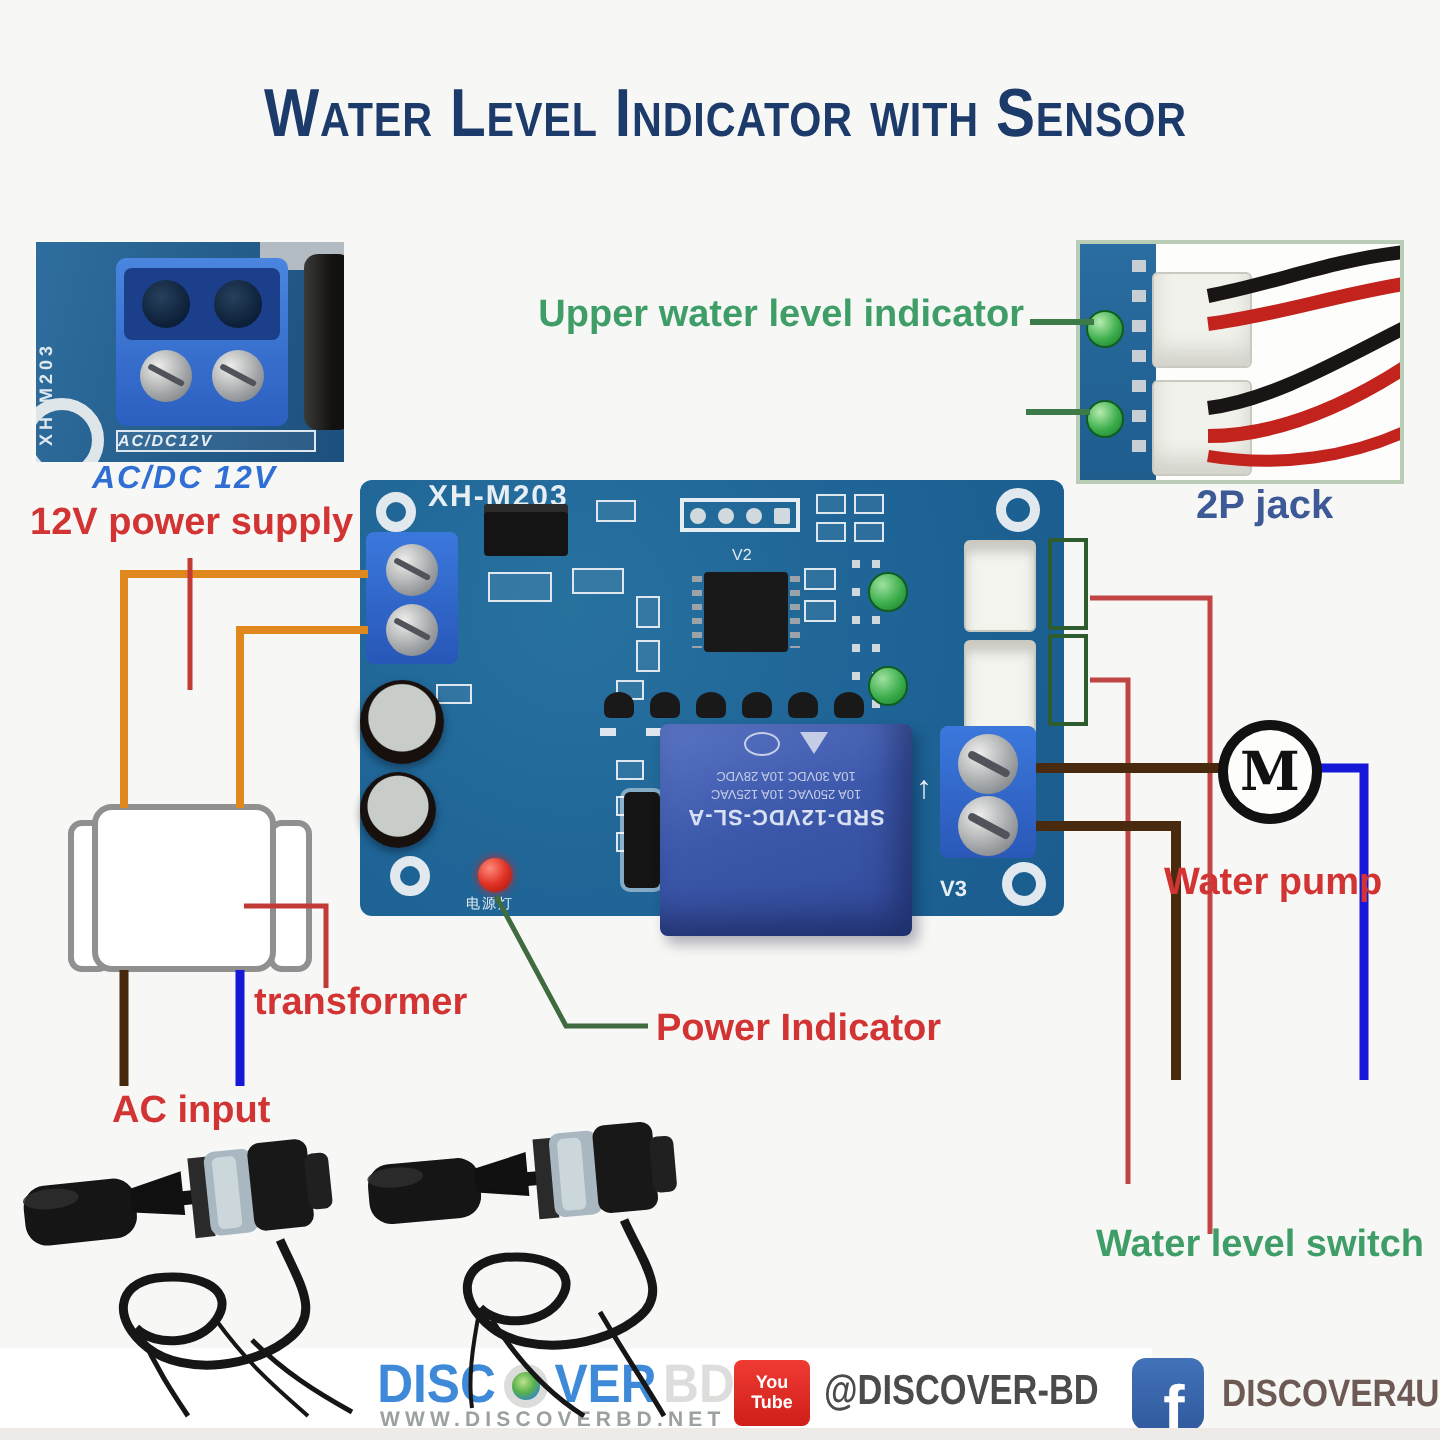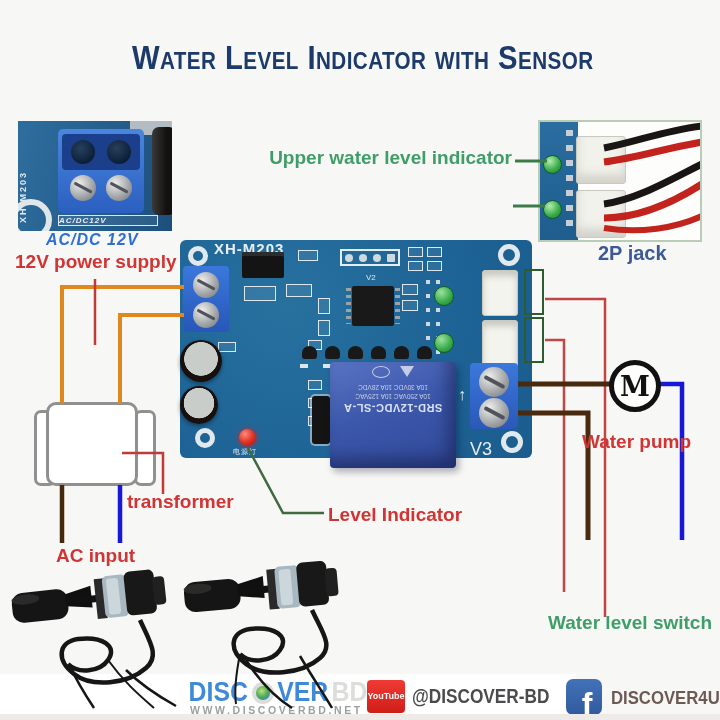--- a/index.html
+++ b/index.html
@@ -100,40 +100,40 @@
         text-align:center;color:#d9e0f2;}
   #pcb .relay .l1{font-size:11px;font-weight:700;letter-spacing:.5px;}
   #pcb .relay .l2{font-size:6.5px;color:#c5cde6;margin-top:2px;}
   #pcb .relay .marks{display:flex;justify-content:center;gap:10px;margin-top:6px;align-items:center;}
   #pcb .relay .oval{width:16px;height:10px;border:1.5px solid #c5cde6;border-radius:50%;}
   #pcb .relay .tri{width:0;height:0;border-left:7px solid transparent;border-right:7px solid transparent;
         border-bottom:11px solid #c5cde6;}
   #pcb .arrow{position:absolute;left:278px;top:146px;font-size:16px;color:#e6edf3;}
   #pcb .termR{position:absolute;left:290px;top:123px;width:48px;height:66px;border-radius:4px;
         background:linear-gradient(#3b78dc,#2a58b8);}
-  #pcb .v3{position:absolute;left:290px;top:199px;font-size:18px;font-weight:400;color:#e7eef4;}
+  #pcb .v3{position:absolute;left:290px;top:199px;font-size:11px;font-weight:700;color:#e7eef4;}
   
   .xear{border:3px solid #909090;background:#fff;border-radius:7px;z-index:3;}
   #xbody{left:46px;top:402px;width:92px;height:84px;border:3px solid #909090;background:#fff;
         border-radius:10px;box-sizing:border-box;z-index:4;}
   
   #motor{left:609px;top:360px;width:52px;height:52px;border-radius:50%;background:#fdfdfc;
         border:5px solid #111;box-sizing:border-box;display:flex;align-items:center;justify-content:center;z-index:6;}
   #motor span{font-family:"DejaVu Serif","Liberation Serif",serif;font-size:27px;font-weight:700;color:#111;}
   
   #footer{left:0;top:674px;width:576px;height:46px;background:#fff;z-index:1;}
   #footer .edge{position:absolute;left:0;top:40px;width:720px;height:6px;background:#edeae7;}
   #brand{position:absolute;left:186px;top:3px;display:flex;align-items:center;}
   #brand .b1,#brand .b2{font-size:27px;font-weight:700;color:#3f8ad8;transform:scaleX(.92);letter-spacing:0px;}
   #brand .bd{font-size:27px;font-weight:700;color:#dddddb;transform:scaleX(.92);}
   #brand .globe{width:22px;height:22px;border-radius:50%;border:4px solid #dcdcda;box-sizing:border-box;margin:0 1px;
         background:radial-gradient(circle at 40% 35%,#bde08c,#58b14c 45%,#2f7fd4 85%);}
   #url{position:absolute;left:190px;top:30px;font-size:10.5px;font-weight:600;color:#9aa19e;letter-spacing:2.6px;}
   #ytIcon{position:absolute;left:367px;top:6px;width:38px;height:33px;border-radius:4px;
-        background:linear-gradient(#ef3b33,#cf1d18);display:flex;align-items:center;
+        background:linear-gradient(#ef3b33,#cf1d18);display:flex;flex-direction:column;align-items:center;
         justify-content:center;color:#fff;font-size:9px;font-weight:700;line-height:1.05;}
   #ytHandle{position:absolute;left:412px;top:10px;font-size:21px;font-weight:800;color:#4b4b4d;
         transform:scaleX(.82);transform-origin:left top;white-space:nowrap;}
   #fbIcon{position:absolute;left:566px;top:5px;width:36px;height:36px;border-radius:7px;
         background:linear-gradient(#4272b8,#315a9e);overflow:hidden;display:flex;align-items:flex-end;
         justify-content:center;}
   #fbIcon span{color:#fff;font-size:32px;font-weight:700;margin-bottom:-8px;margin-left:6px;}
   #fbHandle{position:absolute;left:611px;top:13px;font-size:19px;font-weight:800;color:#6d5a55;
         transform:scaleX(.88);transform-origin:left top;white-space:nowrap;}
   svg{position:absolute;}
@@ -284,21 +284,21 @@
     <path d="M518 413 H588 V540" stroke="#4a2a0e" stroke-width="5" fill="none"></path>
   </svg>
 
   <div class="abs" id="motor">
     <span>M</span>
   </div>
 
   <div class="abs lbl red" style="left:15px;top:251px;">12V power supply</div>
   <div class="abs lbl red" style="left:127px;top:491px;">transformer</div>
   <div class="abs lbl red" style="left:56px;top:545px;">AC input</div>
-  <div class="abs lbl red" style="left:328px;top:504px;">Level Indicator</div>
+  <div class="abs lbl red" style="left:328px;top:504px;">Power Indicator</div>
   <div class="abs lbl red" style="left:582px;top:431px;">Water pump</div>
   <div class="abs lbl grn" style="left:548px;top:612px;">Water level switch</div>
 
   <svg class="abs" style="left:8px;top:562px;z-index:4;" width="170" height="148" viewBox="0 0 170 148">
     <g transform="rotate(-6 80 40)">
       <rect x="4" y="24" width="56" height="30" rx="11" fill="#151515"></rect>
       <ellipse cx="18" cy="31" rx="14" ry="5" fill="#2e2e2e" opacity=".85"></ellipse>
       <polygon points="58,30 84,24 84,46 58,42" fill="#101010"></polygon>
       <rect x="58" y="34" width="34" height="7" fill="#111"></rect>
       <rect x="88" y="18" width="10" height="40" fill="#2a2a2a"></rect>

